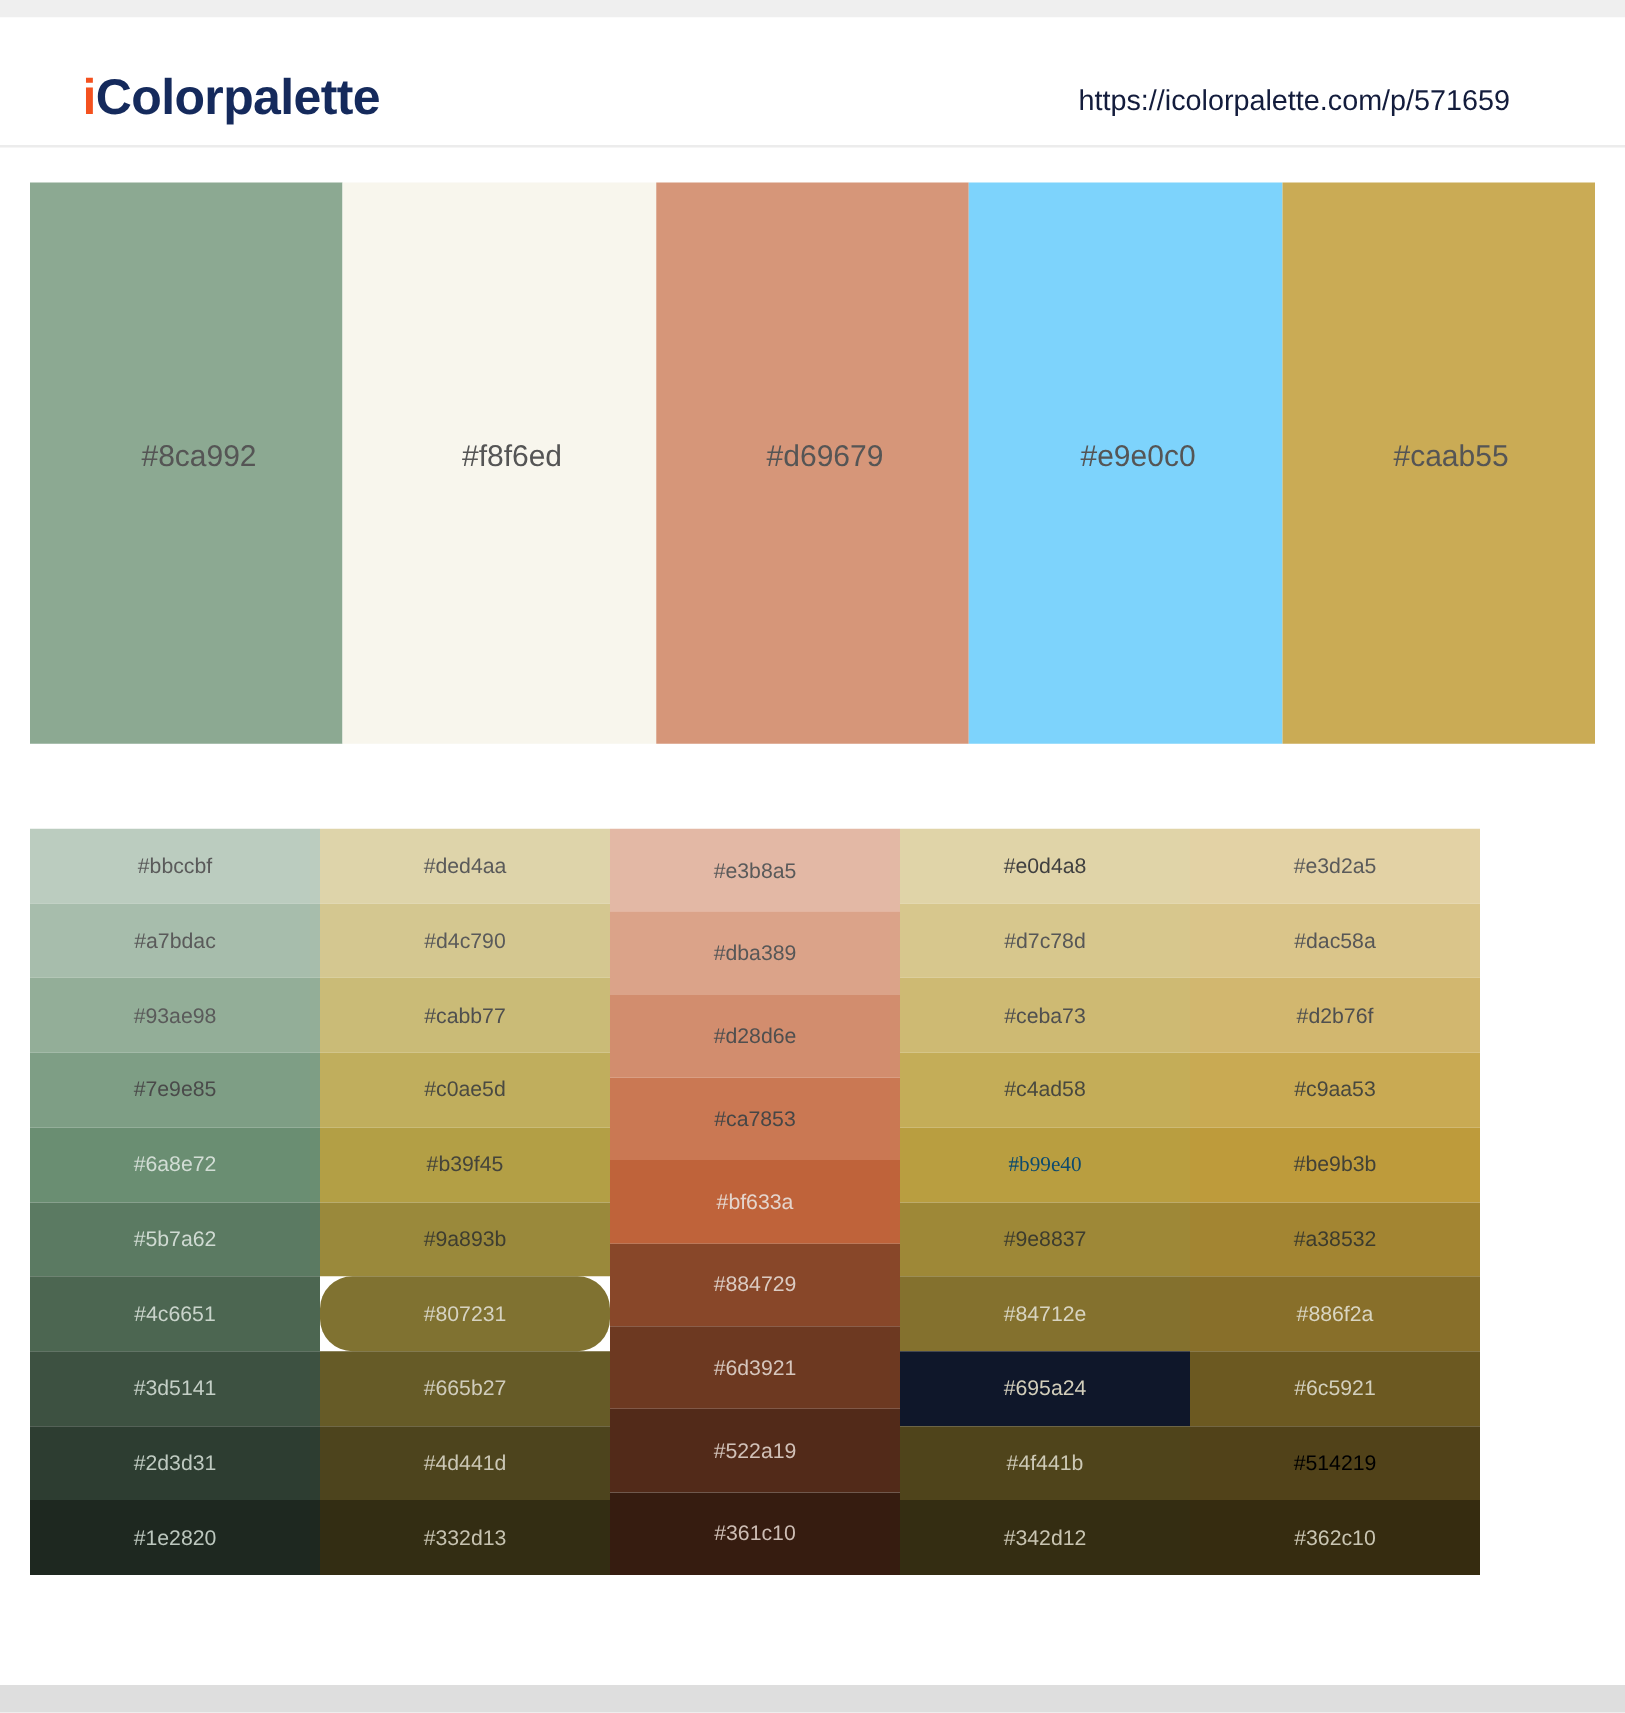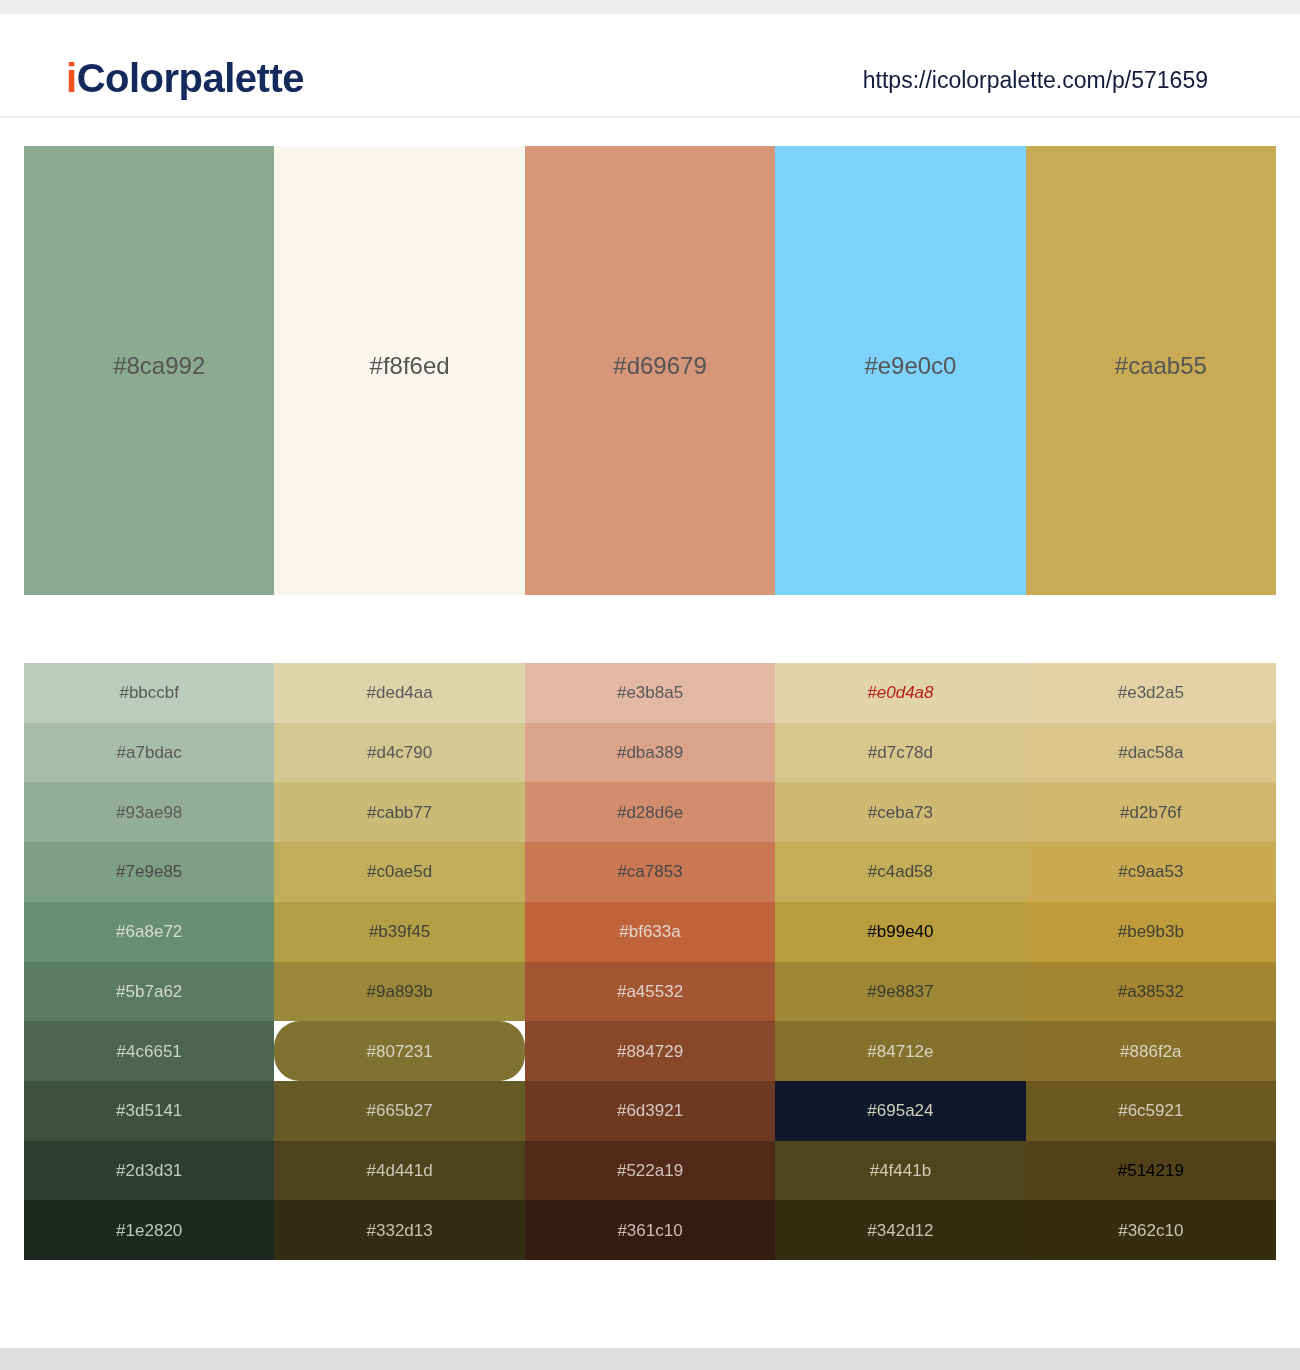--- a/index.html
+++ b/index.html
@@ -84,21 +84,21 @@
     line-height: 1;
     position: relative;
     top: -5px;
   }
 
   
   .shade-grid {
     position: absolute;
     top: 663px;
     left: 24px;
-    width: 1252px;
+    width: 1160px;
     height: 597px;
     display: flex;
   }
 
   .shade-col {
     flex: 1 1 0;
     display: flex;
     flex-direction: column;
   }
 
@@ -175,32 +175,31 @@
       <div class="shade-cell" style="background: rgb(102, 91, 39); color: rgb(208, 204, 187);">#665b27</div>
       <div class="shade-cell" style="background: rgb(77, 68, 29); color: rgb(203, 199, 181);">#4d441d</div>
       <div class="shade-cell" style="background: rgb(51, 45, 19); color: rgb(198, 194, 176);">#332d13</div>
     </div>
     <div class="shade-col">
       <div class="shade-cell" style="background: rgb(227, 184, 165); color: rgb(90, 90, 90);">#e3b8a5</div>
       <div class="shade-cell" style="background: rgb(219, 163, 137); color: rgb(87, 87, 87);">#dba389</div>
       <div class="shade-cell" style="background: rgb(210, 141, 110); color: rgb(79, 79, 79);">#d28d6e</div>
       <div class="shade-cell" style="background: rgb(202, 120, 83); color: rgb(70, 70, 70);">#ca7853</div>
       <div class="shade-cell" style="background: rgb(191, 99, 58); color: rgb(228, 213, 205);">#bf633a</div>
-      <div class="shade-cell" style="background: rgb(164, 85, 50); color: rgb(224, 208, 200);">#a45532</div>
       <div class="shade-cell" style="background: rgb(136, 71, 41); color: rgb(219, 203, 194);">#884729</div>
       <div class="shade-cell" style="background: rgb(109, 57, 33); color: rgb(214, 198, 189);">#6d3921</div>
       <div class="shade-cell" style="background: rgb(82, 42, 25); color: rgb(209, 193, 184);">#522a19</div>
       <div class="shade-cell" style="background: rgb(54, 28, 16); color: rgb(205, 189, 180);">#361c10</div>
     </div>
     <div class="shade-col">
-      <div class="shade-cell" style="background: rgb(224, 212, 168); color: #b91c1c; font-style: italic;">#e0d4a8</div>
+      <div class="shade-cell" style="background: rgb(224, 212, 168); color: #404040;">#e0d4a8</div>
       <div class="shade-cell" style="background: rgb(215, 199, 141); color: rgb(87, 87, 87);">#d7c78d</div>
       <div class="shade-cell" style="background: rgb(206, 186, 115); color: rgb(79, 79, 79);">#ceba73</div>
       <div class="shade-cell" style="background: rgb(196, 173, 88); color: rgb(72, 72, 63);">#c4ad58</div>
-      <div class="shade-cell" style="background: rgb(185, 158, 64); color: #000000;">#b99e40</div>
+      <div class="shade-cell" style="background: rgb(185, 158, 64); color: #0c4a6e; font-family: Liberation Serif, serif;">#b99e40</div>
       <div class="shade-cell" style="background: rgb(158, 136, 55); color: rgb(61, 60, 46);">#9e8837</div>
       <div class="shade-cell" style="background: rgb(132, 113, 46); color: rgb(216, 212, 193);">#84712e</div>
       <div class="shade-cell" style="background: #0f172a; color: rgb(210, 206, 187);">#695a24</div>
       <div class="shade-cell" style="background: rgb(79, 68, 27); color: rgb(205, 201, 182);">#4f441b</div>
       <div class="shade-cell" style="background: rgb(52, 45, 18); color: rgb(200, 196, 177);">#342d12</div>
     </div>
     <div class="shade-col">
       <div class="shade-cell" style="background: rgb(227, 210, 165); color: rgb(90, 90, 90);">#e3d2a5</div>
       <div class="shade-cell" style="background: rgb(218, 197, 138); color: rgb(87, 87, 87);">#dac58a</div>
       <div class="shade-cell" style="background: rgb(210, 183, 111); color: rgb(79, 79, 79);">#d2b76f</div>

